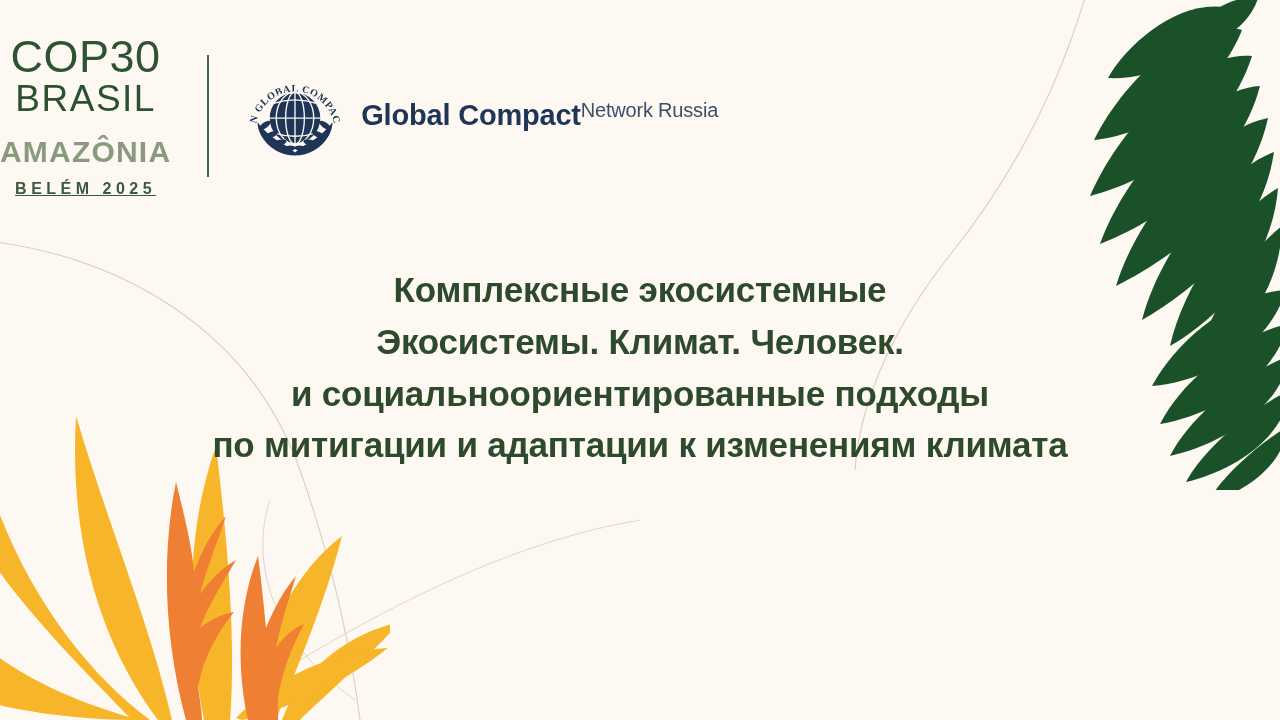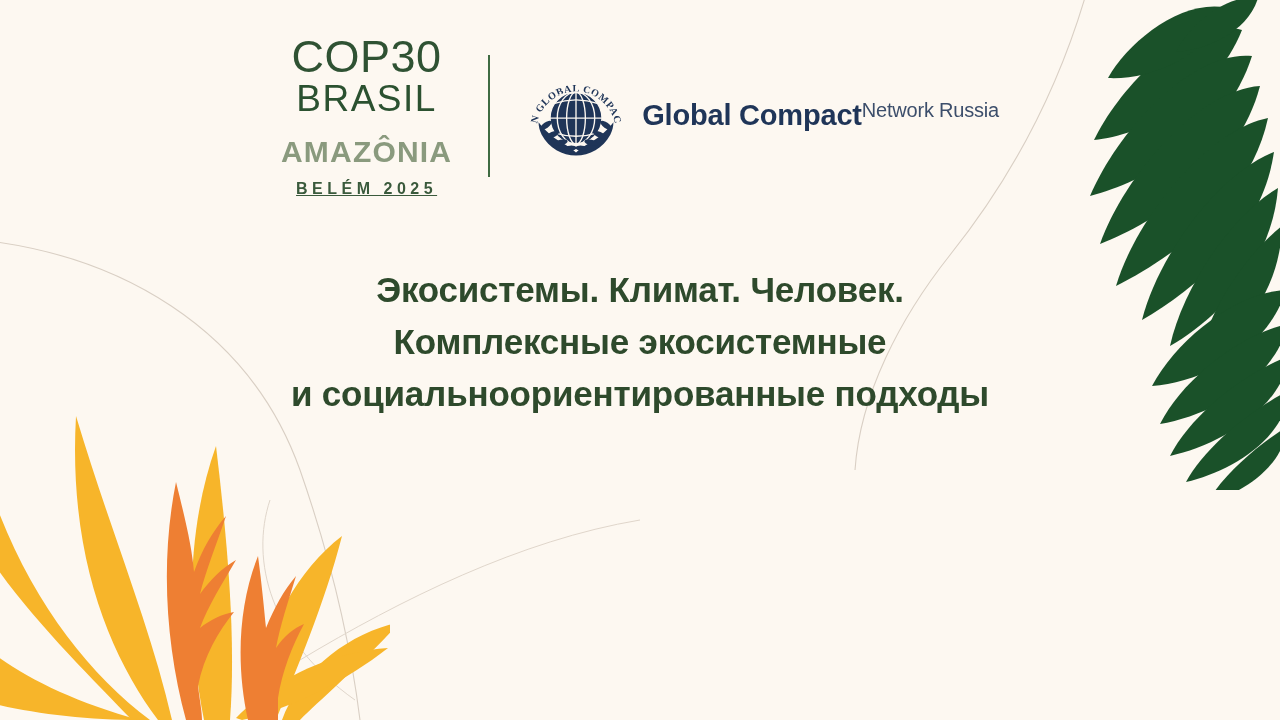--- a/index.html
+++ b/index.html
@@ -24,21 +24,20 @@
   }
   .deco-svg { position: absolute; display: block; }
 
   
   .logo-row {
     position: absolute;
     top: 34px;
     left: 0;
     width: 1280px;
     display: flex;
-    justify-content: center;
     align-items: center;
     gap: 0px;
   }
 
   
   .cop-logo {
     display: flex;
     flex-direction: column;
     align-items: center;
     line-height: 1;
@@ -268,19 +267,20 @@
         </g>
       </svg>
       <div class="gc-text">
         <span class="gc-text-1">Global Compact</span>
         <span class="gc-text-2">Network Russia</span>
       </div>
     </div>
   </div>
 
   <div class="title-block">
+    <span class="title-line">Комплексные экосистемные</span>
     <span class="title-line">Экосистемы. Климат. Человек.</span>
-    <span class="title-line">Комплексные экосистемные</span>
     <span class="title-line">и социальноориентированные подходы</span>
+    <span class="title-line">по митигации и адаптации к изменениям климата</span>
   </div>
 
 
 </div>
 
 </body></html>

